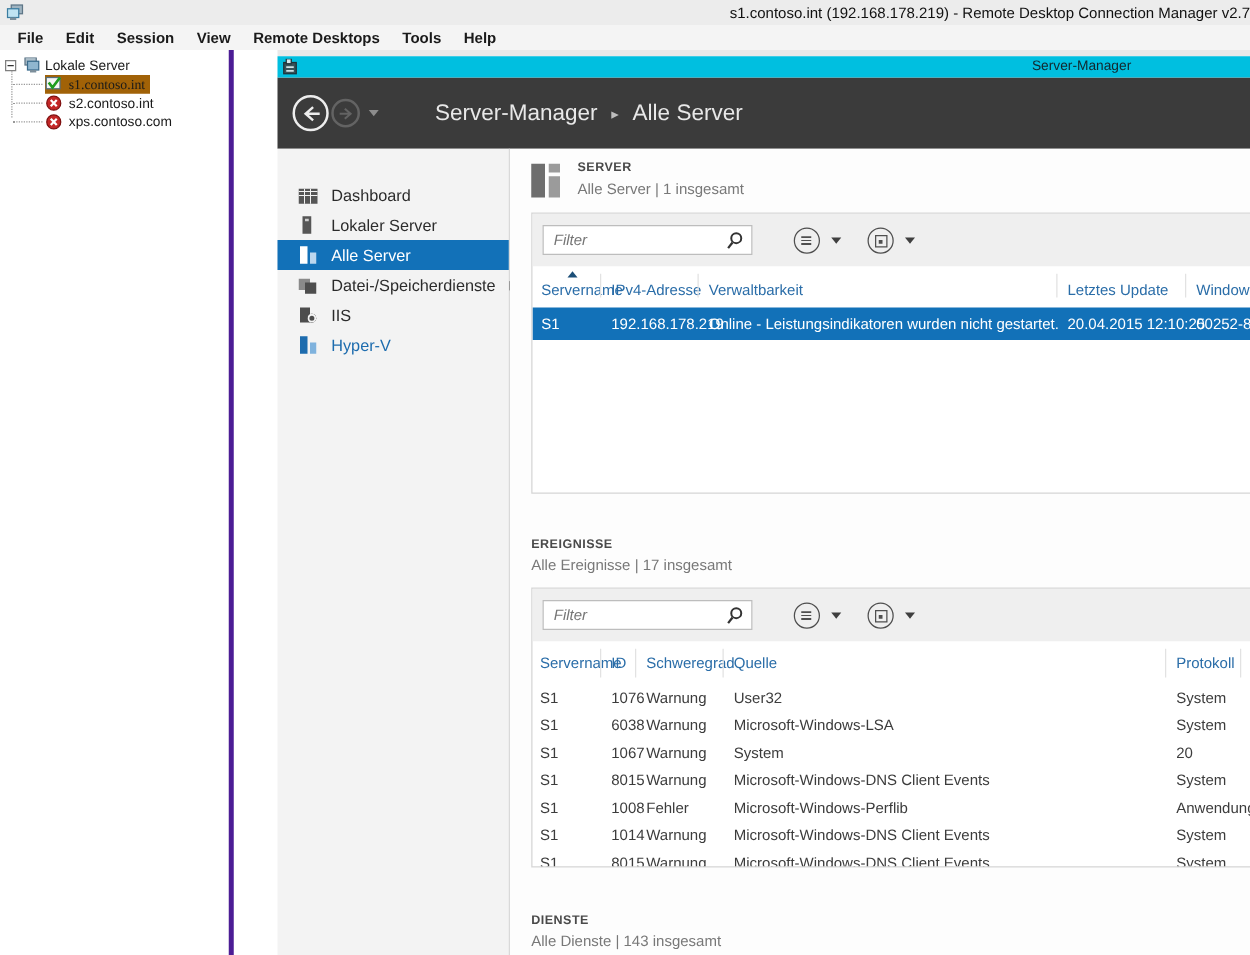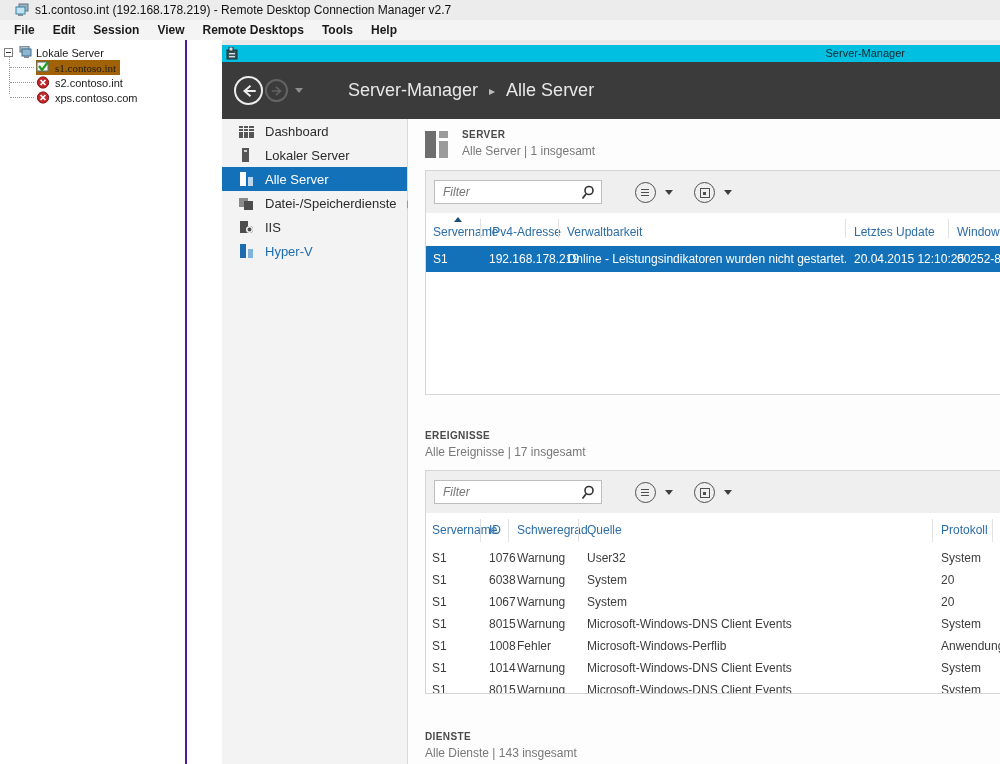--- a/index.html
+++ b/index.html
@@ -1,28 +1,28 @@
 <!DOCTYPE html>
 <html><head>
 <meta charset="utf-8">
 <style>
   * { margin:0; padding:0; box-sizing:border-box; }
   html,body { width:1000px; height:764px; font-family:"Liberation Sans", sans-serif; background:#fff; overflow:hidden; }
   .page { position:relative; width:1000px; height:764px; background:#fff; overflow:hidden; }
 
   
   .titlebar { position:absolute; left:0; top:0; width:1000px; height:20px; background:#ececec;
-              display:flex; align-items:center; gap:6px; padding-left:15px; }
+              display:flex; align-items:center; gap:6px; padding-left:5px;justify-content:space-between; }
   .titlebar .title-text { font-size:12px; color:#111; }
   .menubar { position:absolute; left:0; top:20px; width:1000px; height:20px; background:#f4f4f4;
              display:flex; align-items:center; padding-left:5px;font-weight:bold; }
   .menu-item { font-size:12px; color:#1a1a1a; padding:2px 9px; }
 
   
-  .tree-panel { position:absolute; left:0; top:40px; width:187px; bottom:0; background:#fff; border-right:2px solid #4c1d95; }
+  .tree-panel { position:absolute; left:0; top:40px; width:187px; bottom:0; background:#fff; border-right:4px solid #4c1d95; }
   .tree { padding-top:5px; font-size:11px; color:#1a1a1a; }
   .tree-root { display:flex; align-items:center; height:15px; gap:4px; padding-left:4px; }
   .expand-box { width:9px; height:9px; border:1px solid #808080; background:#fff; position:relative; flex:0 0 auto; }
   .expand-box::before { content:""; position:absolute; left:1px; right:1px; top:3px; height:1px; background:#333; }
   .tree-children { padding-left:36px; position:relative; }
   .tree-children::before { content:""; position:absolute; left:9px; top:-3px; height:calc(100% - 8px); border-left:1px dotted #999; }
   .tree-node { display:flex; align-items:center; height:15px; gap:4px; position:relative; width:fit-content; padding-right:4px; }
   .tree-node::before { content:""; position:absolute; left:-26px; width:24px; top:7px; border-top:1px dotted #999; }
   .tree-node.selected { background:#a16207;font-family:Liberation Serif, serif; }
   .node-icon { width:15px; height:13px; position:relative; flex:0 0 auto; }
@@ -39,21 +39,21 @@
   .back-btn { width:29px; height:29px; border:2px solid #ededed; }
   .fwd-btn { width:23px; height:23px; border:2px solid #636363; margin-left:2px; }
   .hist-caret { width:0; height:0; border-left:4px solid transparent; border-right:4px solid transparent;
                 border-top:5px solid #8d8d8d; margin-left:7px; }
   .breadcrumb { margin-left:45px; display:flex; align-items:center; font-size:18px; color:#e8e8e8; }
   .crumb-sep { font-size:12px; color:#bdbdbd; margin:0 11px; }
 
   .rm-body { position:absolute; top:79px; left:0; right:0; bottom:0; display:flex; }
 
   
-  .sm-nav { width:186px; background:#f3f3f3; border-right:1px solid #d9d9d9; flex:0 0 auto; }
+  .sm-nav { width:186px; background:#f3f3f3; border-right:1px solid #d9d9d9; padding-top:25px; flex:0 0 auto; }
   .nav-item { height:24px; display:flex; align-items:center; padding-left:17px; gap:11px; font-size:13px; color:#2b2b2b; }
   .nav-item.selected { background:#1271b8; color:#fff; }
   .nav-item.highlight { color:#1d6cae; }
   .sub-arrow { display:none; margin-left:auto; margin-right:12px; font-size:10px; color:#555; }
   .nav-item.has-submenu .sub-arrow { display:block; }
   .nav-icon { width:15px; height:14px; position:relative; flex:0 0 auto; }
   .dashboard-icon { background:#565656; height:12px; margin-top:1px;
     background-image:linear-gradient(90deg, transparent 0 4px, #f3f3f3 4px 5px, transparent 5px 9px, #f3f3f3 9px 10px, transparent 10px),
                      linear-gradient(0deg, transparent 0 6px, #f3f3f3 6px 7px, transparent 7px 9px, #f3f3f3 9px 10px, transparent 10px);
     background-color:#565656; }
@@ -377,20 +377,21 @@
                 <div class="cell">Warnung</div>
                 <div class="cell">User32</div>
                 <div class="cell">System</div>
                 <div class="cell">20</div>
               </div>
 
               <div class="row grid-evt">
                 <div class="cell">S1</div>
                 <div class="cell">6038</div>
                 <div class="cell">Warnung</div>
+                <div class="cell">Microsoft-Windows-LSA</div>
                 <div class="cell">System</div>
                 <div class="cell">20</div>
               </div>
 
               <div class="row grid-evt">
                 <div class="cell">S1</div>
                 <div class="cell">1067</div>
                 <div class="cell">Warnung</div>
                 <div class="cell">System</div>
                 <div class="cell">20</div>

